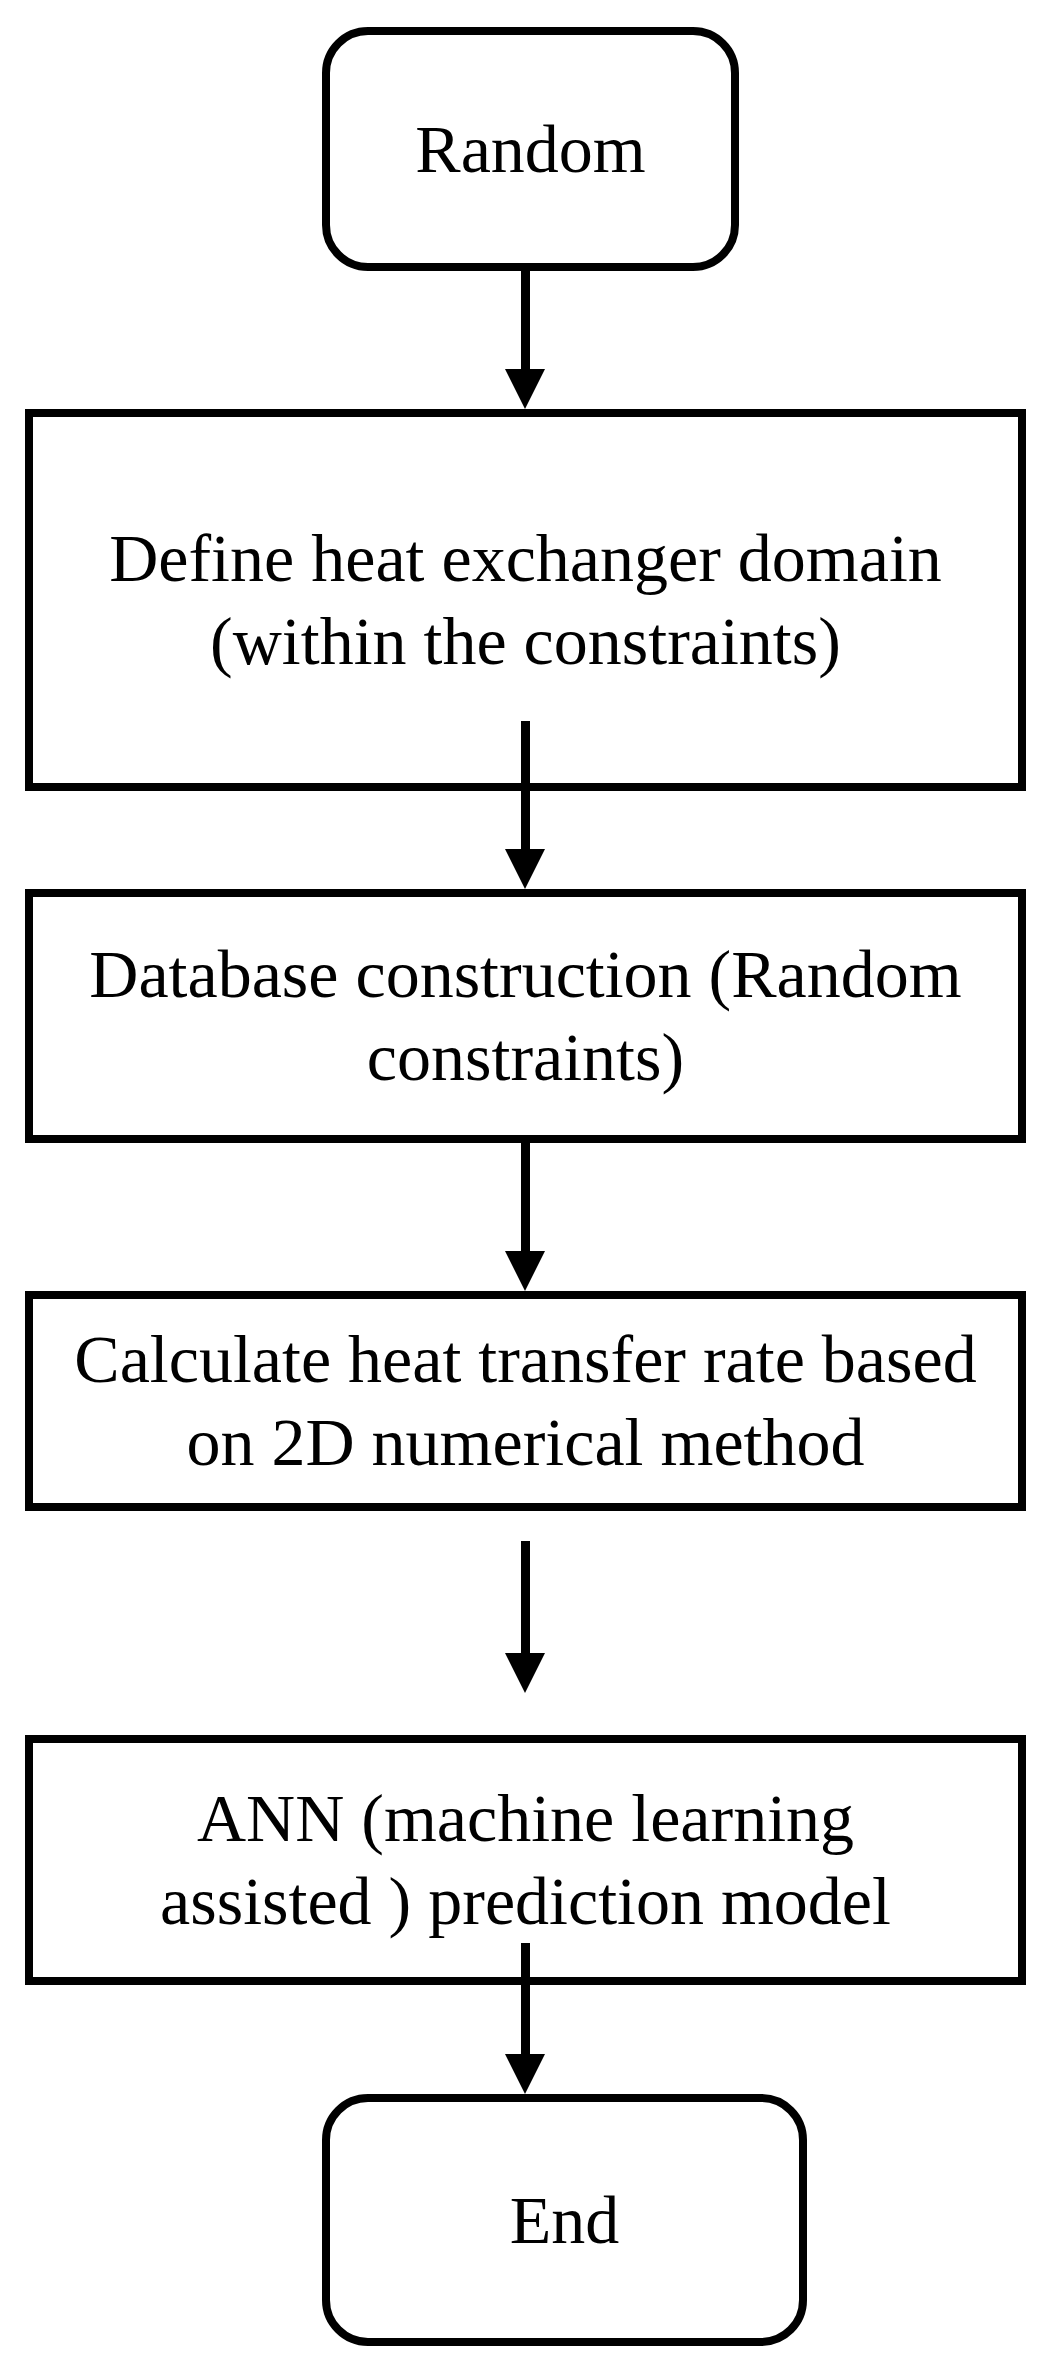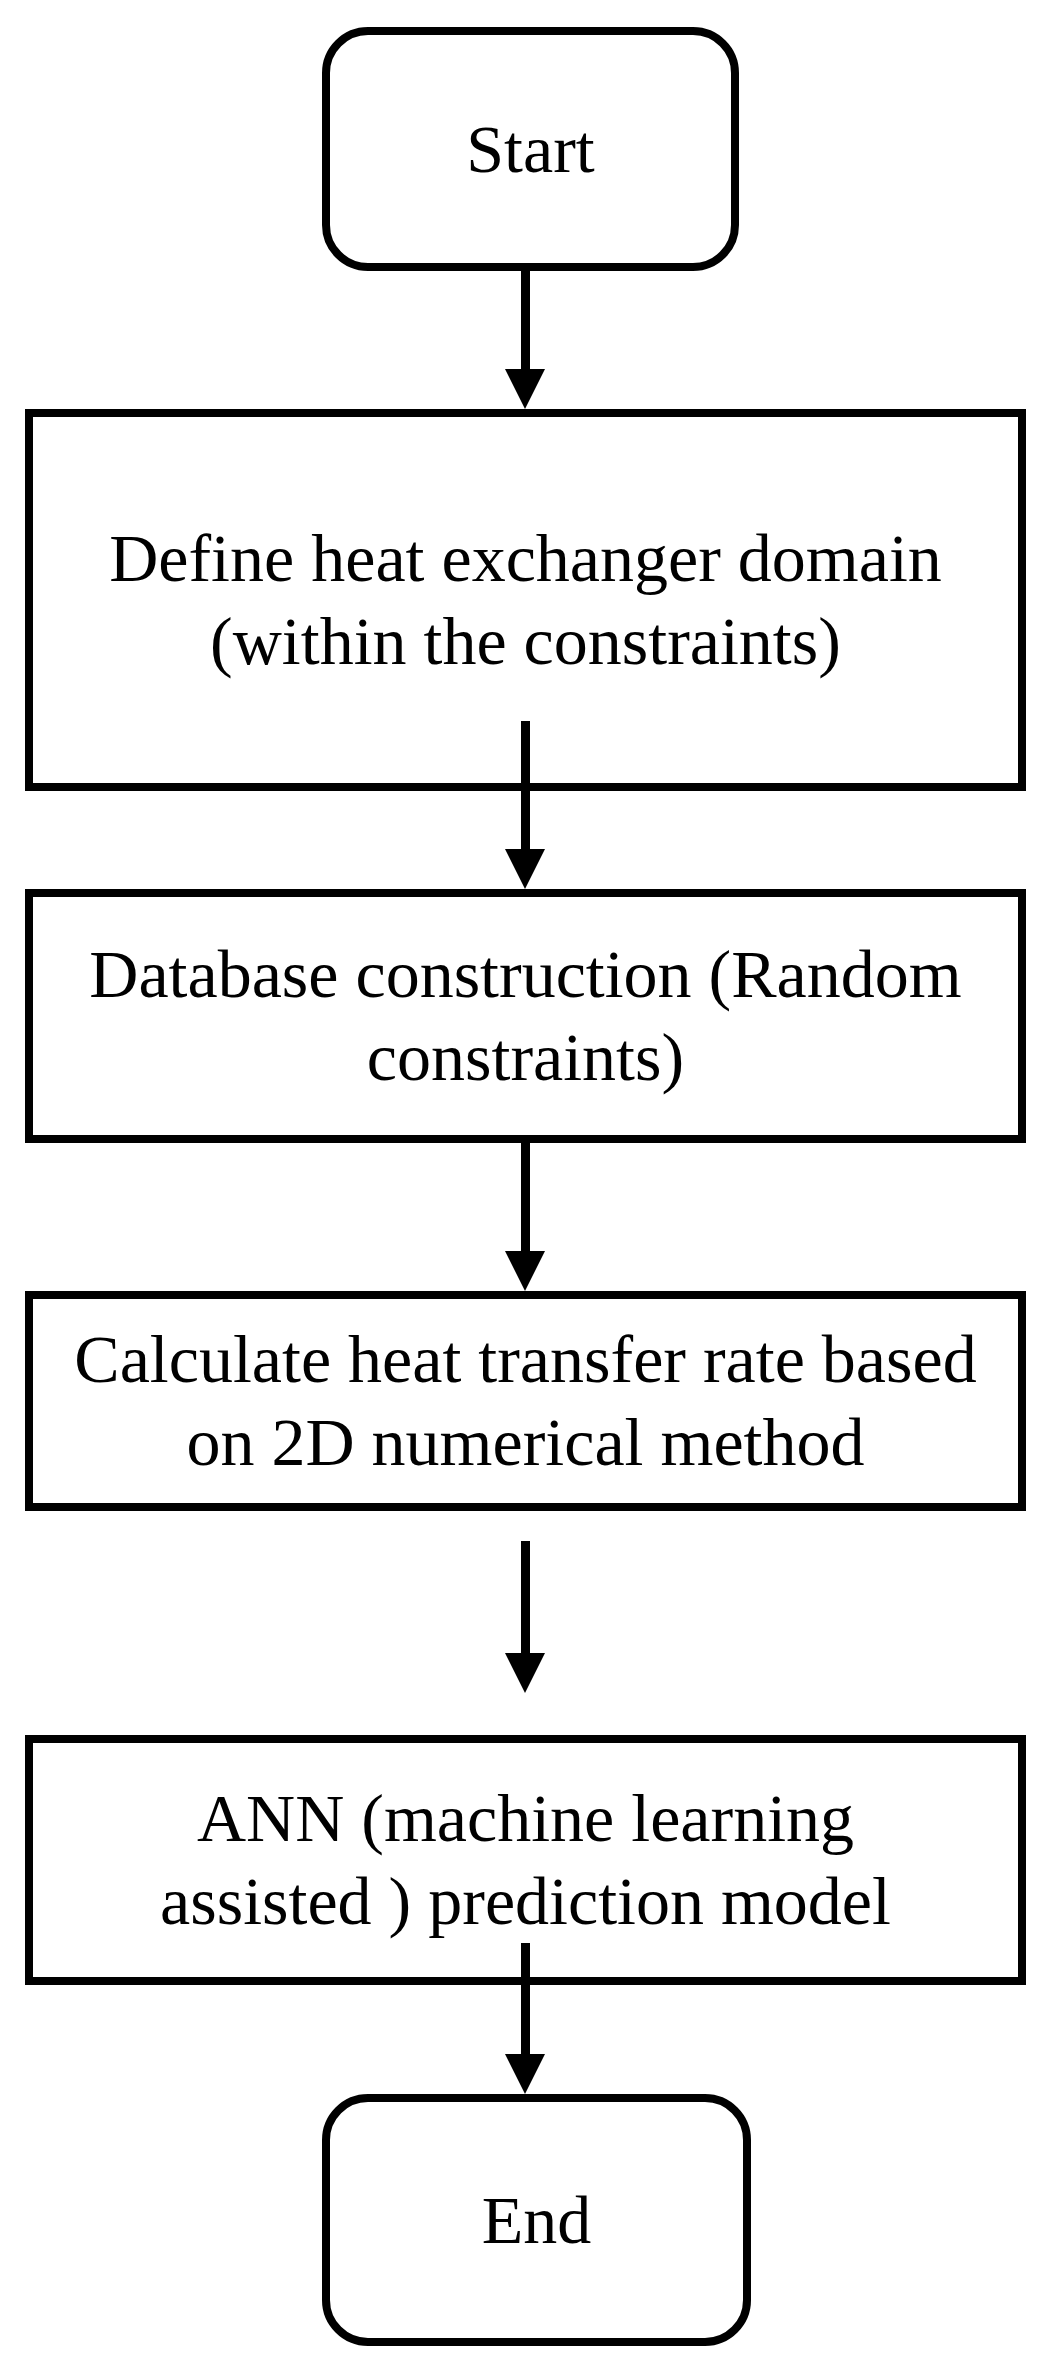--- a/index.html
+++ b/index.html
@@ -55,21 +55,21 @@
     border-right: 20px solid transparent;
     border-top: 40px solid #000000;
   }
 </style>
 </head>
 <body>
 
 <div class="canvas">
 
   <div class="node terminator" style="left:322px; top:27px; width:417px; height:244px;">
-    <span class="node-label">Start</span>
+    <span class="node-label">Random</span>
   </div>
 
   <div class="arrow" style="left:505px; top:271px; height:138px;">
     <div class="arrow-shaft"></div>
     <div class="arrow-head"></div>
   </div>
 
   <div class="node process" style="left:25px; top:409px; width:1001px; height:382px;">
     <span class="node-label">Define heat exchanger domain
 (within the constraints)</span>
@@ -103,17 +103,17 @@
   <div class="node process" style="left:25px; top:1693px; width:1001px; height:250px;margin-top:42px;">
     <span class="node-label">ANN (machine learning
 assisted ) prediction  model</span>
   </div>
 
   <div class="arrow" style="left:505px; top:1943px; height:151px;">
     <div class="arrow-shaft"></div>
     <div class="arrow-head"></div>
   </div>
 
-  <div class="node terminator" style="left:322px; top:2094px; width:429px; height:252px;">
+  <div class="node terminator" style="left:322px; top:2094px; width:485px; height:252px;">
     <span class="node-label">End</span>
   </div>
 
 </div>
 
 </body></html>

